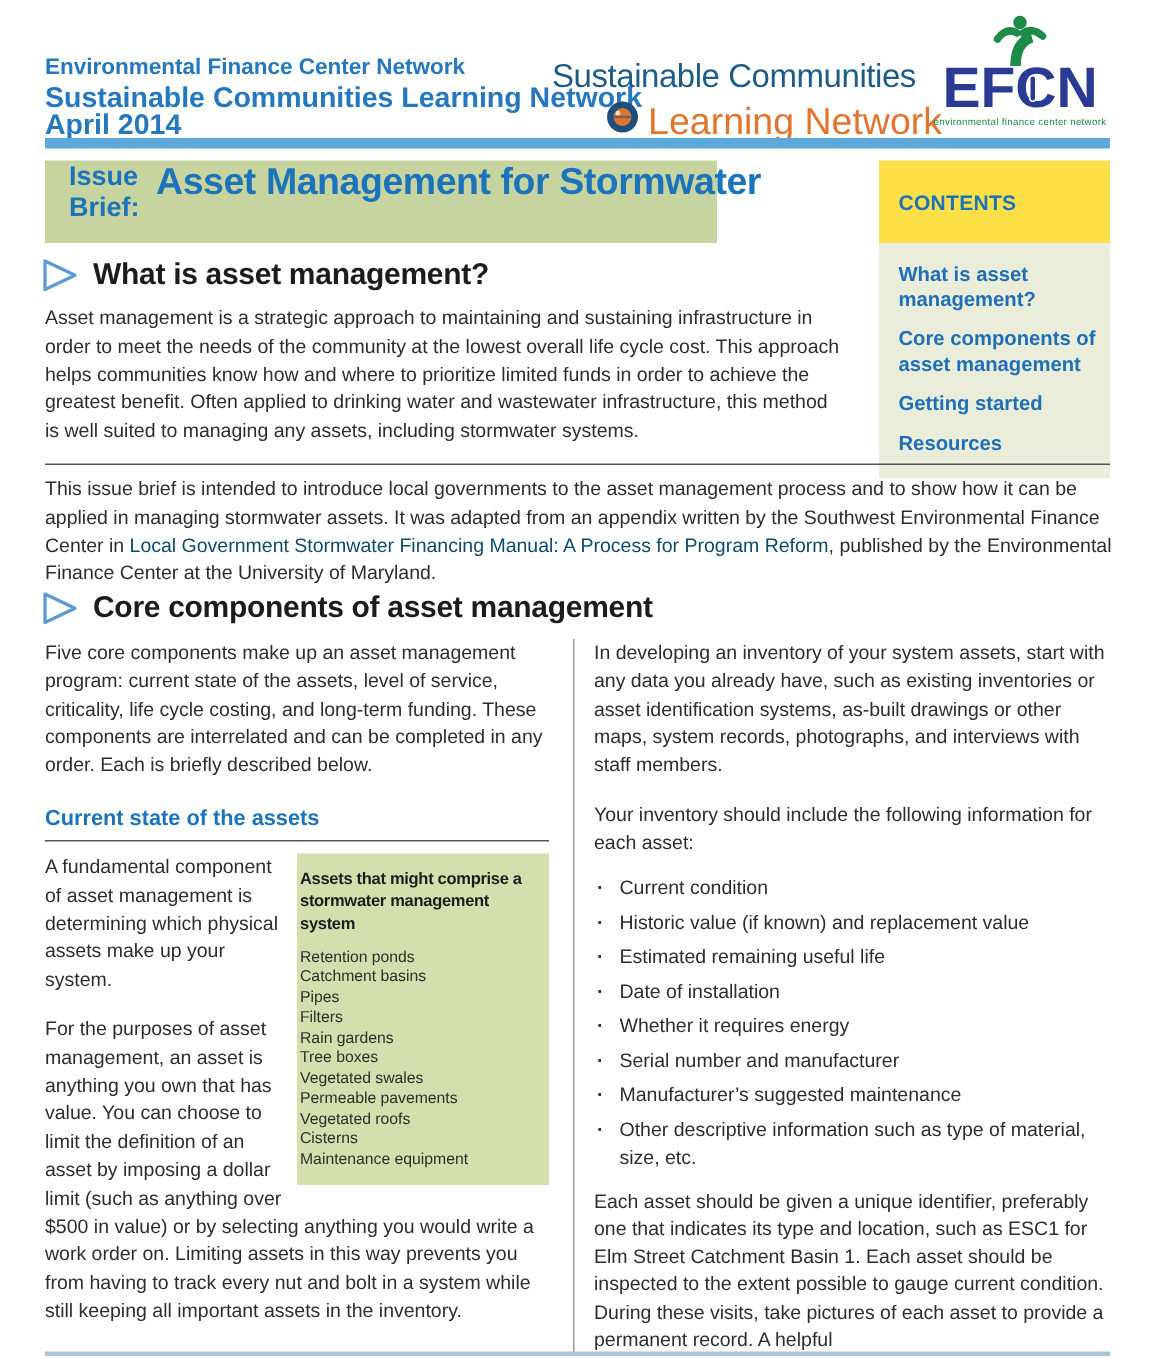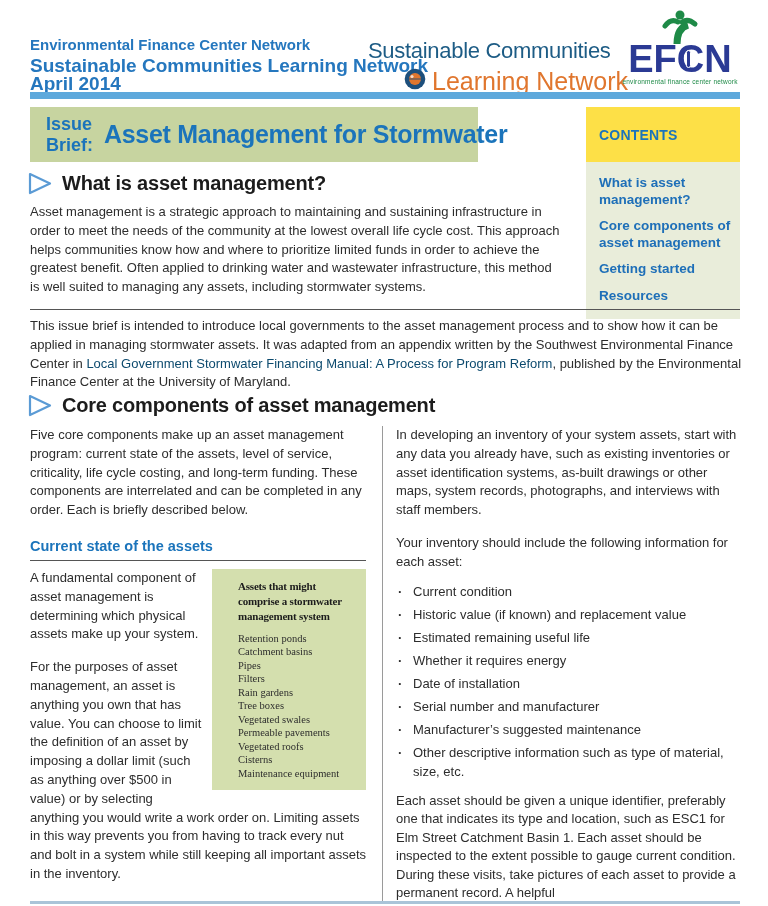--- a/index.html
+++ b/index.html
@@ -16,21 +16,21 @@
   .scln-line1 { font-size:22px; color:#1d5c85; letter-spacing:-0.3px; }
   .scln-line2 { margin-top:3px; font-size:25px; color:#e0762e; display:flex; justify-content:flex-end; align-items:center; gap:6px; }
   .efcn-logo { position:absolute; left:622px; top:10px; width:116px; text-align:center; }
   .efcn-figure { display:block; margin:0 auto -3px auto; }
   .efcn-text { position:relative; font-size:38px; font-weight:bold; color:#2b3a94; line-height:36px; letter-spacing:0px; }
   .c-bar { position:absolute; left:calc(50% + 6px); top:9px; width:5px; height:18px; background:#2b3a94; border:1.5px solid #fff; border-radius:3px; }
   .efcn-tagline { font-size:6.5px; color:#1e8a47; letter-spacing:0.2px; margin-top:1px; white-space:nowrap; }
   .blue-bar { position:absolute; left:30px; top:92px; width:710px; height:7px; background:#5ea9dc; }
   
   .title-band { position:absolute; left:30px; top:107px; width:448px; height:55px; background:#c7d4a0;
-    display:flex; align-items:center; padding-left:16px; }
+    display:flex; align-items:flex-start; padding-left:16px; }
   .issue-prefix { font-size:18px; font-weight:bold; color:#1b74bb; }
   .issue-title { font-size:25px; font-weight:bold; color:#1b74bb; margin-left:11px; letter-spacing:-0.3px; white-space:nowrap; }
   .contents-col { position:absolute; left:586px; top:107px; width:154px; }
   .contents-head { height:55px; background:#fde047; font-size:14px; font-weight:bold; color:#1b74bb;
     display:flex; align-items:center; padding-left:13px; letter-spacing:0.2px; }
   .contents-items { background:#e9edda; padding:13px 8px 15px 13px; }
   .contents-item { font-size:13.5px; font-weight:bold; color:#1e6fb8; line-height:16.5px; margin-bottom:10px; cursor:pointer; }
   .contents-item:last-child { margin-bottom:0; }
   
   .section1 { position:absolute; left:27px; top:172px; width:536px; }
@@ -41,21 +41,21 @@
   .rule { position:absolute; left:30px; top:309px; width:710px; height:1px; background:#555; }
   .intro-note { position:absolute; left:30px; top:317px; width:712px; }
   .green-link { color:#0c4a6e; cursor:pointer; }
   
   .section2-head { position:absolute; left:27px; top:394px; }
   .cols { position:absolute; left:30px; top:426px; width:710px; display:flex; align-items:stretch; }
   .col-left { width:336px; flex:none; }
   .col-right { flex:1; margin-left:16px; border-left:1px solid #9a9a9a; padding-left:13px; }
   .subhead { margin-top:18px; font-size:14.5px; font-weight:bold; color:#1b74bb; padding-bottom:6px; border-bottom:1px solid #555; }
   .wrap-area { margin-top:8px; }
-  .assets-box { float:right; width:154px; margin-left:9px; margin-bottom:5px; background:#d4dfae; padding:10px 8px 10px 26px;font-family:Liberation Serif, serif; }
+  .assets-box { float:right; width:168px; margin-left:9px; margin-bottom:5px; background:#d4dfae; padding:10px 8px 10px 2px; }
   .assets-box-title { font-size:11px; font-weight:bold; color:#1c1c1c; line-height:15px; letter-spacing:-0.2px; margin-bottom:8px; }
   .assets-box-item { font-size:10.5px; color:#2d2d2d; line-height:13.5px; }
   .lp1 { margin-bottom:14px; }
   .rp2 { margin-top:14px; }
   .bullets { margin-top:10px; list-style:none; }
   .bullets li { position:relative; padding-left:17px; margin-bottom:3.5px; font-size:13px; line-height:19.5px; }
   .bullets li::before { content:"\00B7"; position:absolute; left:2px; top:0; font-weight:bold; color:#2d2d2d; }
   .rp3 { margin-top:10px; line-height:18.5px; }
   .bottom-strip { position:absolute; left:30px; top:901px; width:710px; height:3px; background:#aac4d8; }
 </style>
@@ -164,22 +164,22 @@
       </div>
     </div>
 
     <div class="col-right">
       <div class="body-text">In developing an inventory of your system assets, start with any data you already have, such as existing inventories or asset identification systems, as-built drawings or other maps, system records, photographs, and interviews with staff members.</div>
       <div class="body-text rp2">Your inventory should include the following information for each asset:</div>
       <ul class="bullets">
         <li>Current condition</li>
         <li>Historic value (if known) and replacement value</li>
         <li>Estimated remaining useful life</li>
+        <li>Date of installation</li>
         <li>Whether it requires energy</li>
-        <li>Date of installation</li>
         <li>Serial number and manufacturer</li>
         <li>Manufacturer’s suggested maintenance</li>
         <li>Other descriptive information such as type of material, size, etc.</li>
       </ul>
       <div class="body-text rp3">Each asset should be given a unique identifier, preferably one that indicates its type and location, such as ESC1 for Elm Street Catchment Basin 1.  Each asset should be inspected to the extent possible to gauge current condition.  During these visits, take pictures of each asset to provide a permanent record.  A helpful</div>
     </div>
 
   </div>
 
   <div class="bottom-strip"></div>

